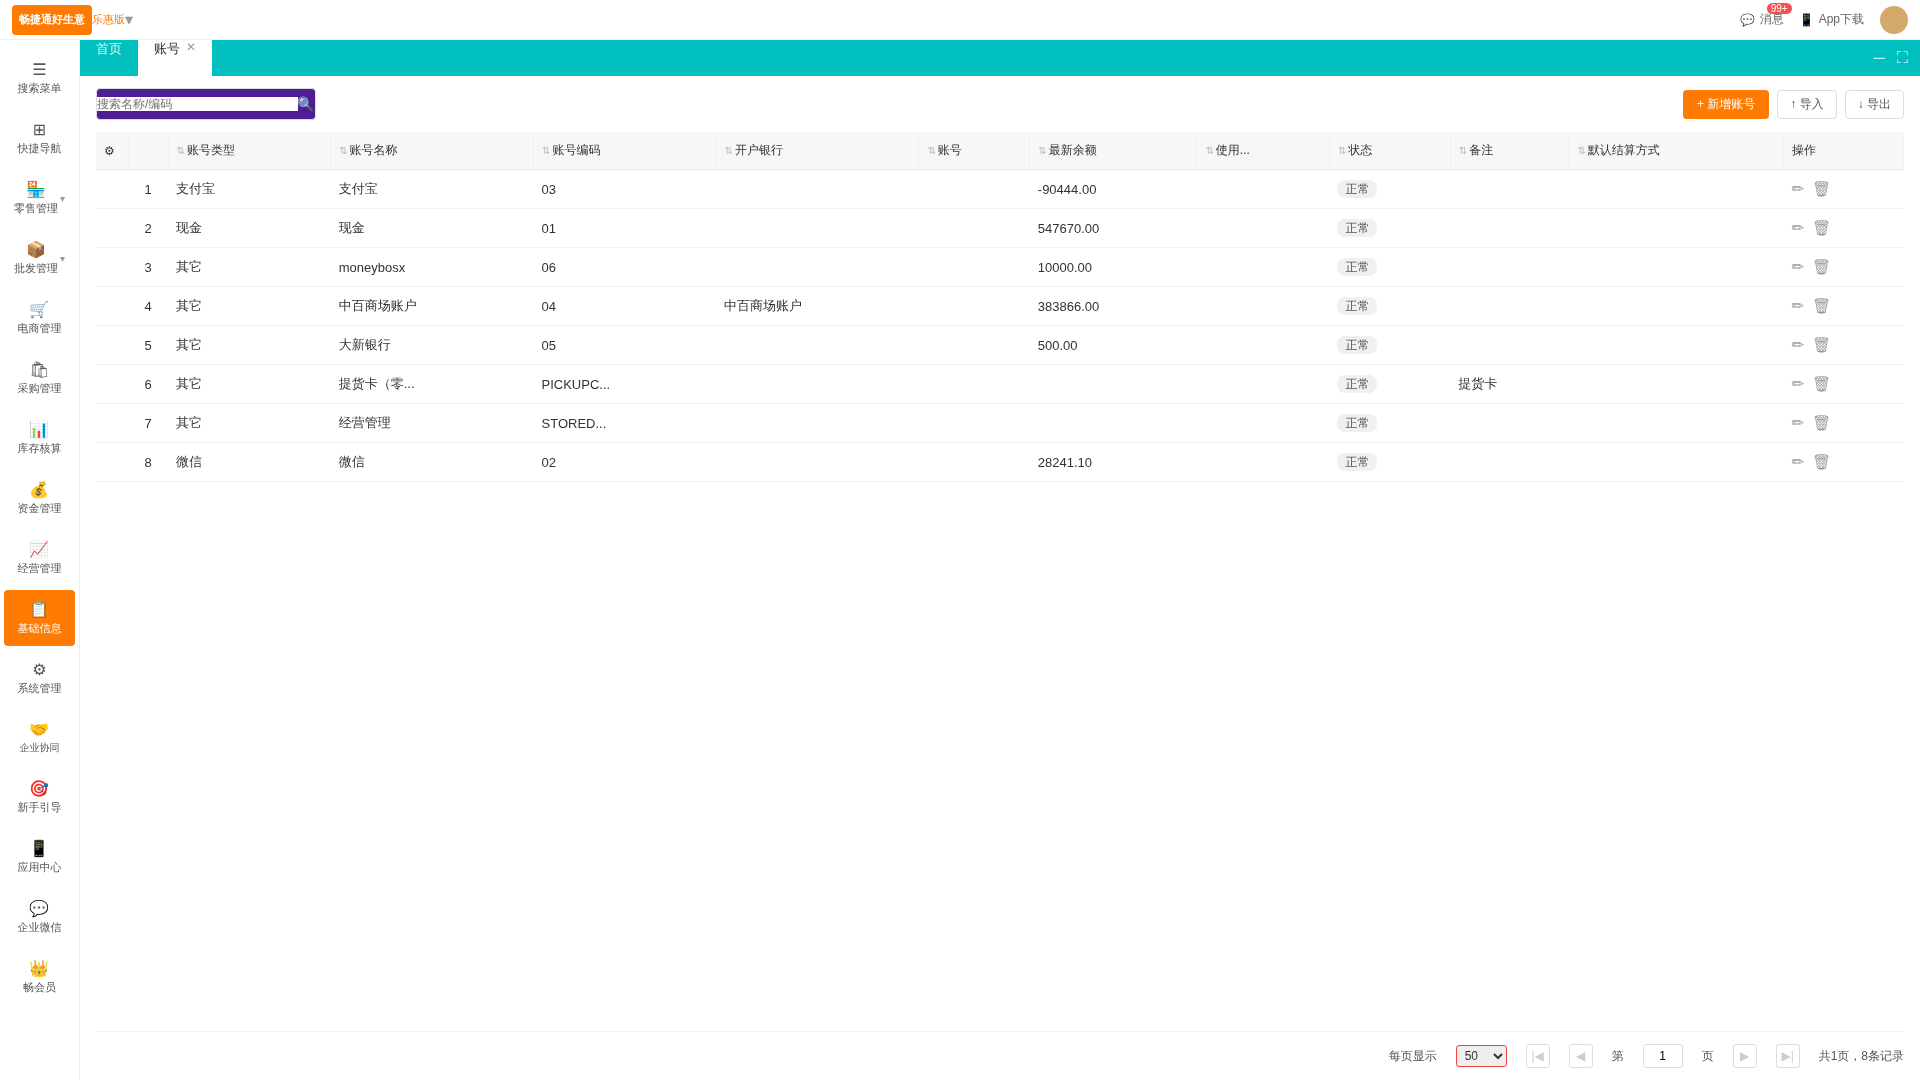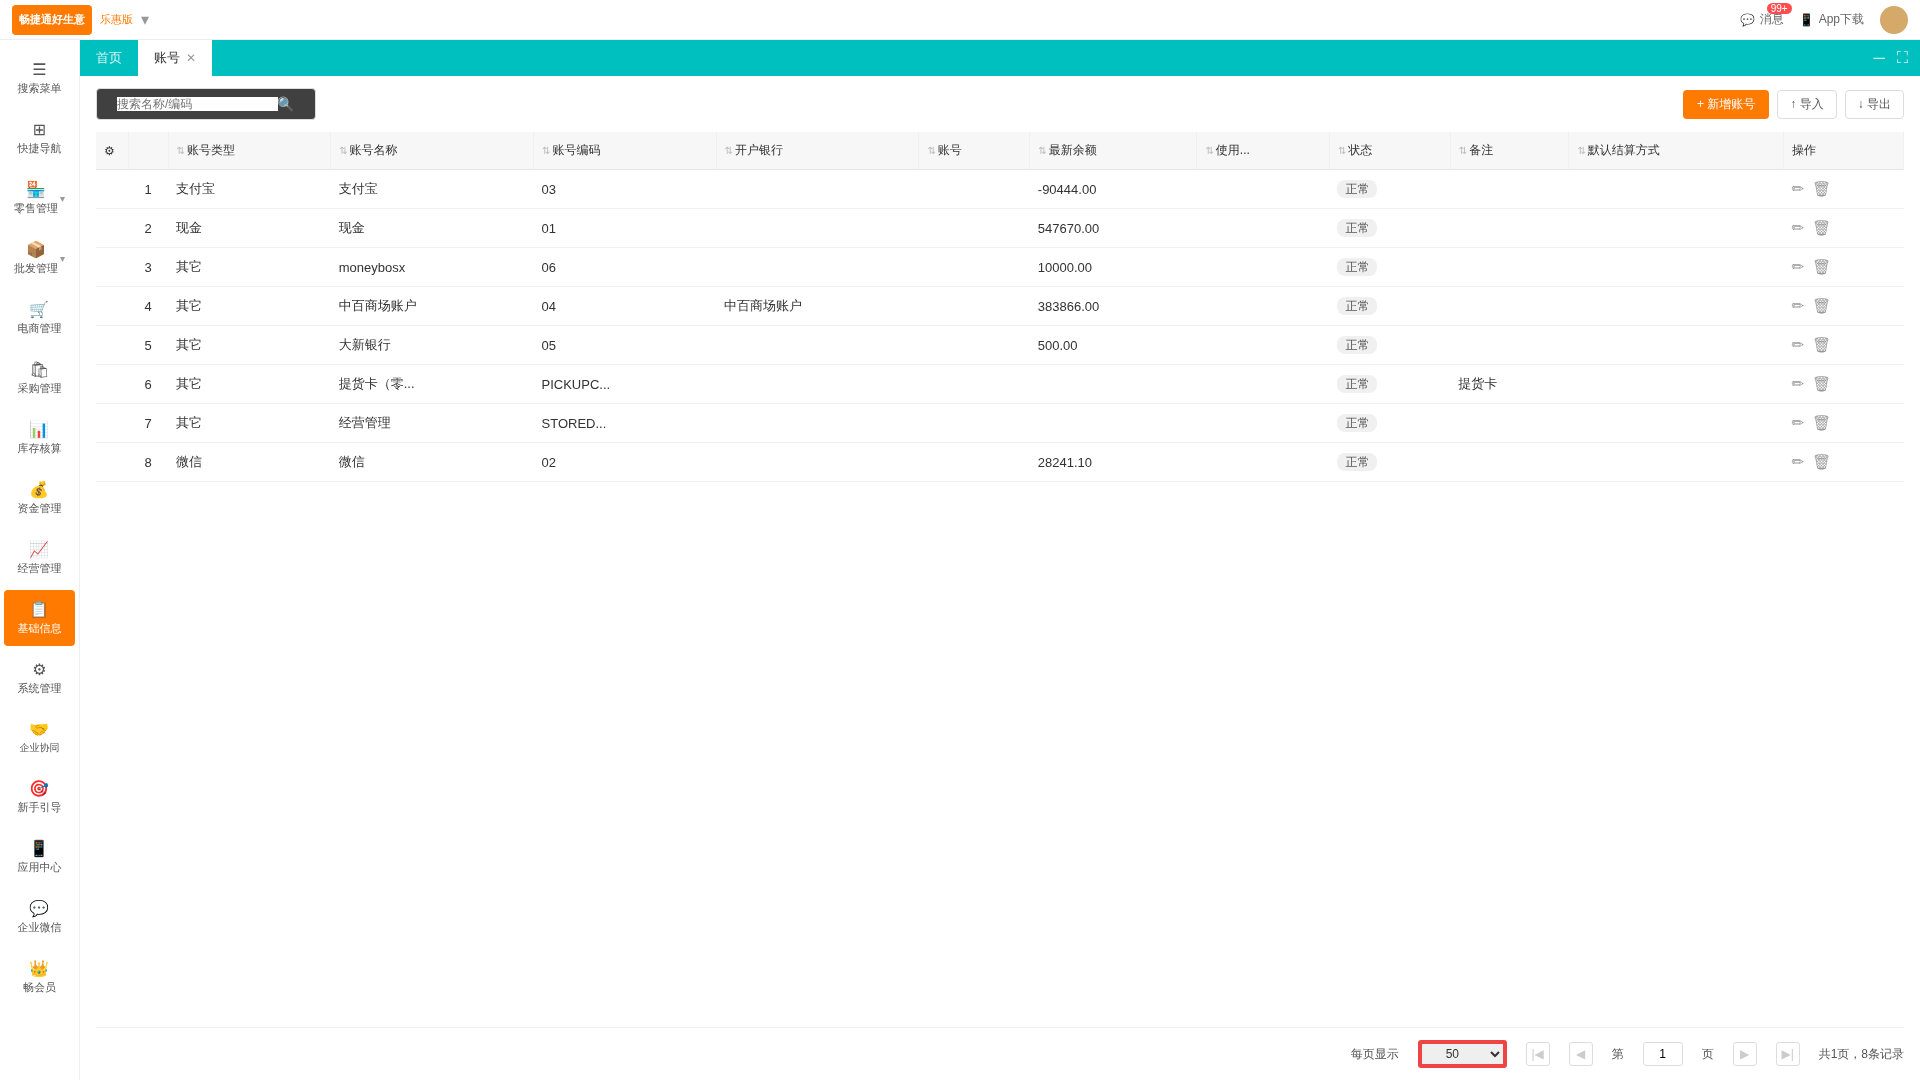--- a/index.html
+++ b/index.html
@@ -12,21 +12,20 @@
       display: flex;
       align-items: center;
       padding: 0 12px;
       border-bottom: 1px solid #eee;
       justify-content: space-between;
       flex-shrink: 0;
     }
     .logo-area {
       display: flex;
       align-items: center;
-      gap: 8px;
     }
     .logo-box {
       width: 80px;
       height: 30px;
       background: #ff7a00;
       border-radius: 4px;
       display: flex;
       align-items: center;
       justify-content: center;
       color: white;
@@ -129,21 +128,20 @@
       background: #00bfbf;
       height: 36px;
       display: flex;
       align-items: center;
       flex-shrink: 0;
       padding: 0 0;
     }
     .tab-item {
       height: 36px;
       display: flex;
-      align-items: center;
       padding: 0 16px;
       font-size: 13px;
       cursor: pointer;
       color: rgba(255,255,255,0.85);
       gap: 6px;
     }
     .tab-item.active {
       background: #fff;
       color: #333;
       border-radius: 0;
@@ -182,24 +180,24 @@
       display: flex;
       align-items: center;
       justify-content: space-between;
       margin-bottom: 12px;
     }
     .search-box {
       display: flex;
       align-items: center;
       border: 1px solid #ddd;
       border-radius: 4px;
-      padding: 0 20px;
+      padding: 0 0;
       height: 32px;
       width: 220px;
-      background: #404040;
+      background: #4c1d95;
     }
     .search-box input {
       border: none;
       outline: none;
       font-size: 12px;
       flex: 1;
       color: #999;
     }
     .search-icon { color: #999; font-size: 14px; cursor: pointer; }
     .toolbar-right { display: flex; align-items: center; gap: 8px; }
@@ -274,23 +272,23 @@
       align-items: center;
       justify-content: flex-end;
       padding: 12px 0 0;
       gap: 19px;
       font-size: 12px;
       color: #555;
       border-top: 1px solid #f0f0f0;
       flex-shrink: 0;
     }
     .page-size-select {
-      border: 4px solid #ef4444;
+      border: 1px solid #ef4444;
       border-radius: 3px;
-      padding: 2px 20px;
+      padding: 2px 4px;
       font-size: 12px;
       color: #333;
     }
     .page-nav-btn {
       border: 1px solid #ddd;
       background: #fff;
       border-radius: 3px;
       width: 24px;
       height: 24px;
       display: flex;

